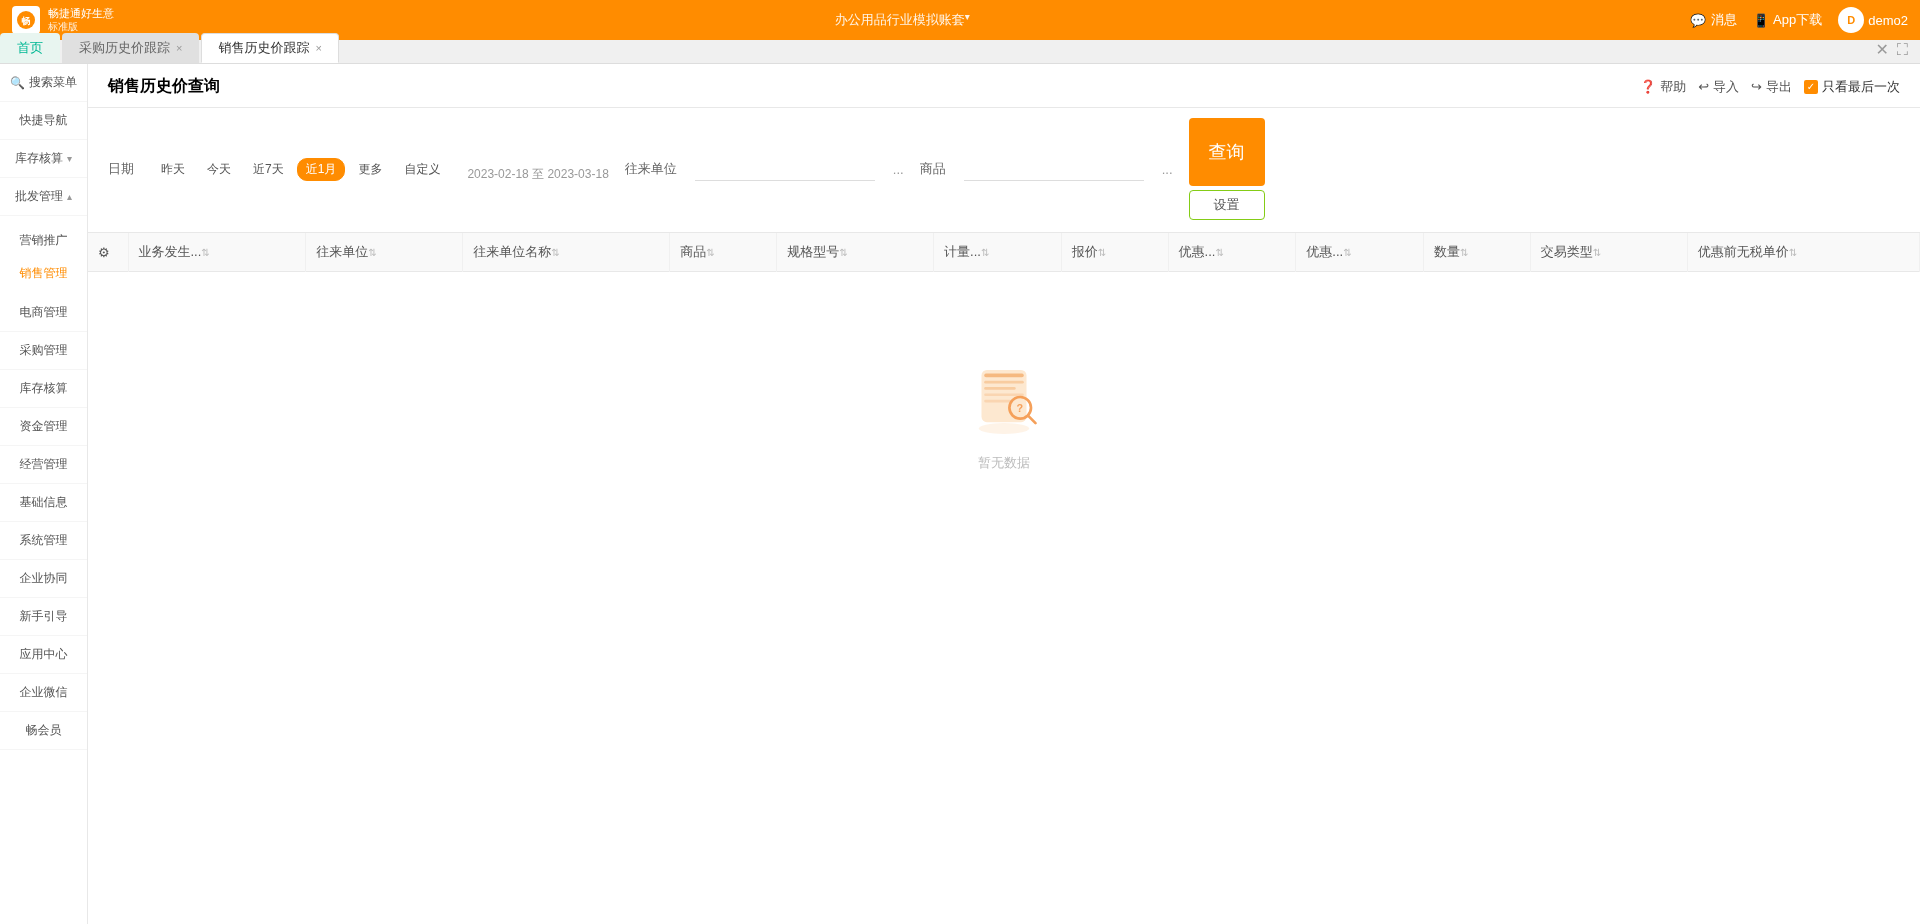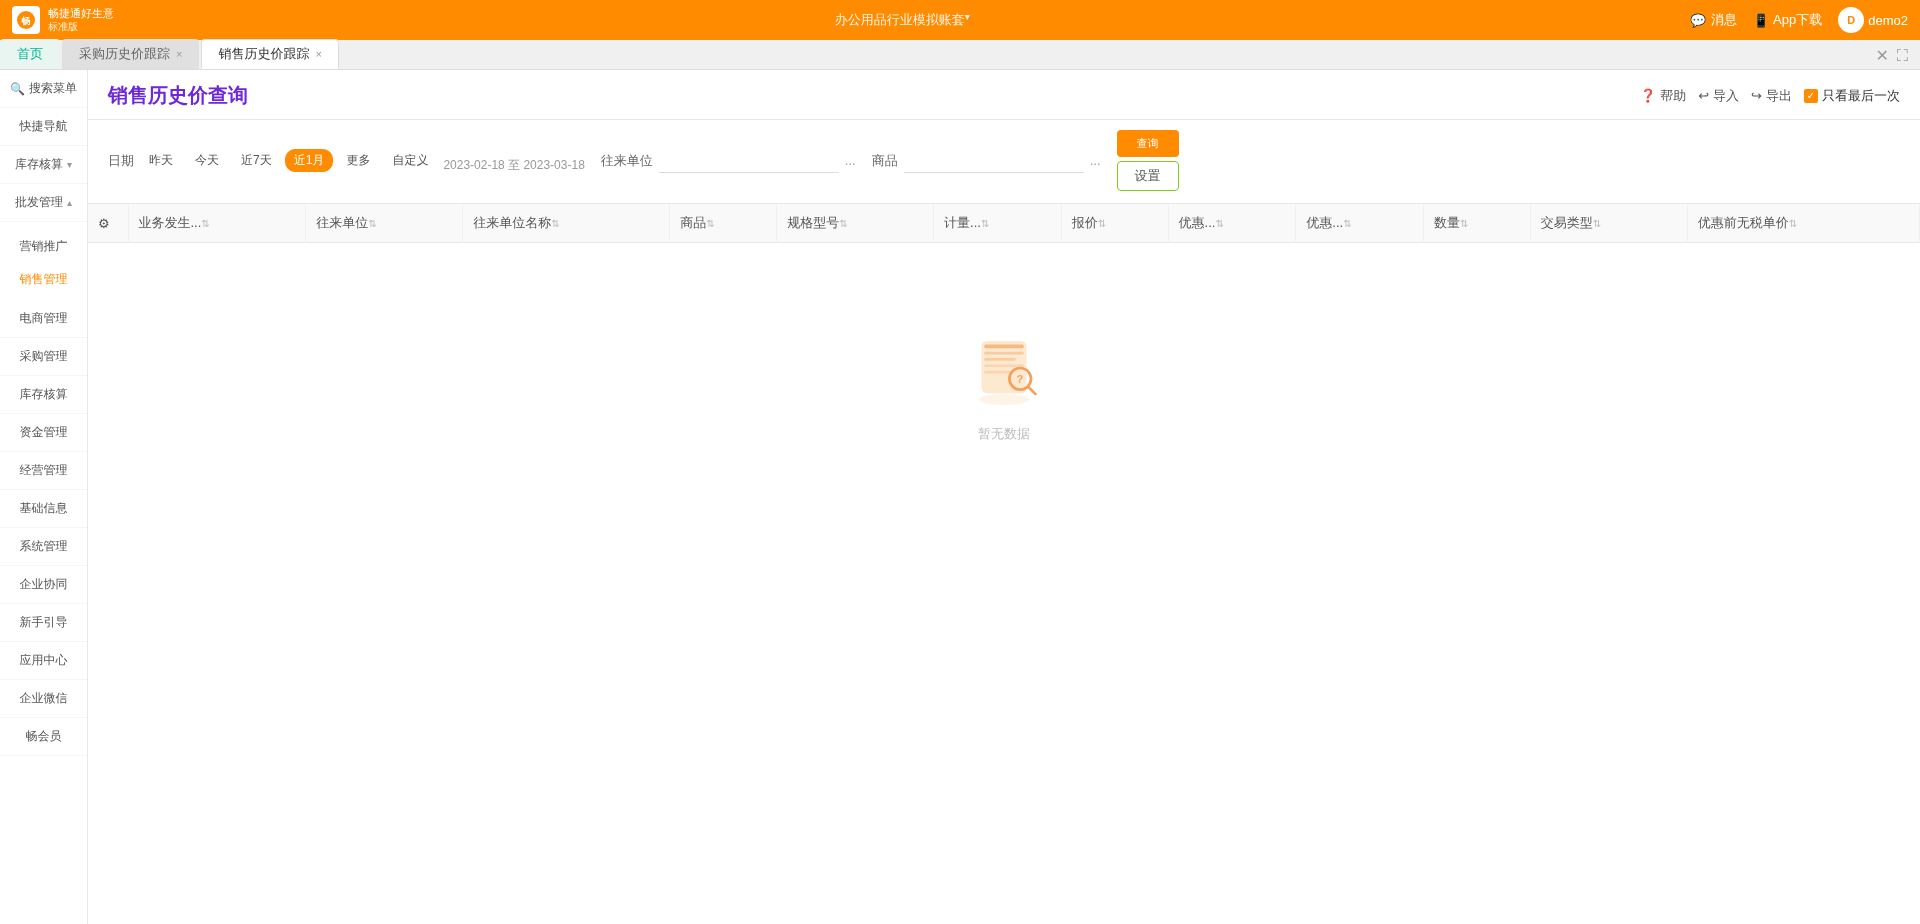--- a/index.html
+++ b/index.html
@@ -21,21 +21,21 @@
     .logo-sub { color: rgba(255,255,255,0.85); font-size: 10px; }
     .header-center { display: flex; align-items: flex-start; color: #fff; font-size: 13px; }
     .header-center span { opacity: 0.9; }
     .header-center .dropdown-arrow { font-size: 10px; }
     .top-header-right { display: flex; align-items: center; gap: 16px; color: #fff; font-size: 13px; }
     .top-header-right .icon-btn { display: flex; align-items: center; gap: 4px; cursor: pointer; }
     .avatar { width: 26px; height: 26px; border-radius: 50%; background: #fff; display: flex; align-items: center; justify-content: center; color: #ff8c00; font-size: 11px; font-weight: bold; }
 
     
     .tab-bar {
-      height: 30px;
+      height: 24px;
       background: #f0f0f0;
       display: flex;
       align-items: flex-end;
       padding-left: 0;
       flex-shrink: 0;
       border-bottom: 1px solid #ddd;
     }
     .tab {
       height: 30px;
       padding: 0 16px;
@@ -105,38 +105,38 @@
     }
 
     
     .page-header {
       background: #fff;
       padding: 12px 20px 0;
       border-bottom: 1px solid #e8e8e8;
       flex-shrink: 0;
     }
     .page-title-row { display: flex; align-items: center; justify-content: space-between; margin-bottom: 10px; }
-    .page-title { font-size: 20px; font-weight: bold; color: #6d28d9; }
+    .page-title { font-size: 16px; font-weight: bold; color: #000000; }
     .page-actions { display: flex; align-items: center; gap: 12px; }
     .action-btn { display: flex; align-items: center; gap: 4px; cursor: pointer; font-size: 13px; color: #555; }
     .checkbox-wrap { display: flex; align-items: center; gap: 4px; font-size: 13px; color: #333; }
     .checkbox-checked { width: 14px; height: 14px; background: #ff8c00; border-radius: 2px; display: flex; align-items: center; justify-content: center; color: #fff; font-size: 10px; }
 
     
     .filter-bar {
       background: #fff;
       padding: 10px 20px 12px;
       display: flex;
       align-items: center;
       gap: 16px;
       flex-wrap: wrap;
       border-bottom: 1px solid #e8e8e8;
       flex-shrink: 0;
     }
-    .filter-group { display: flex; align-items: center; gap: 6px; }
+    .filter-group { display: flex; align-items: center; gap: 18px; }
     .filter-label { color: #666; font-size: 13px; white-space: nowrap; }
     .date-btns { display: flex; align-items: center; gap: 4px; }
     .date-btn {
       padding: 2px 8px;
       border: 1px solid transparent;
       border-radius: 3px;
       cursor: pointer;
       font-size: 12px;
       color: #555;
       background: transparent;
@@ -156,23 +156,23 @@
       width: 180px;
       outline: none;
       color: #333;
     }
     .filter-ellipsis { color: #999; font-size: 13px; cursor: pointer; }
     .query-btn {
       background: #ff8c00;
       color: #fff;
       border: none;
       border-radius: 4px;
-      padding: 6px 20px;
+      padding: 22px 20px;
       cursor: pointer;
-      font-size: 11px;
+      font-size: 18px;
     }
     .settings-btn {
       background: #fff;
       color: #555;
       border: 1px solid #84cc16;
       border-radius: 4px;
       padding: 5px 14px;
       cursor: pointer;
       font-size: 13px;
     }

